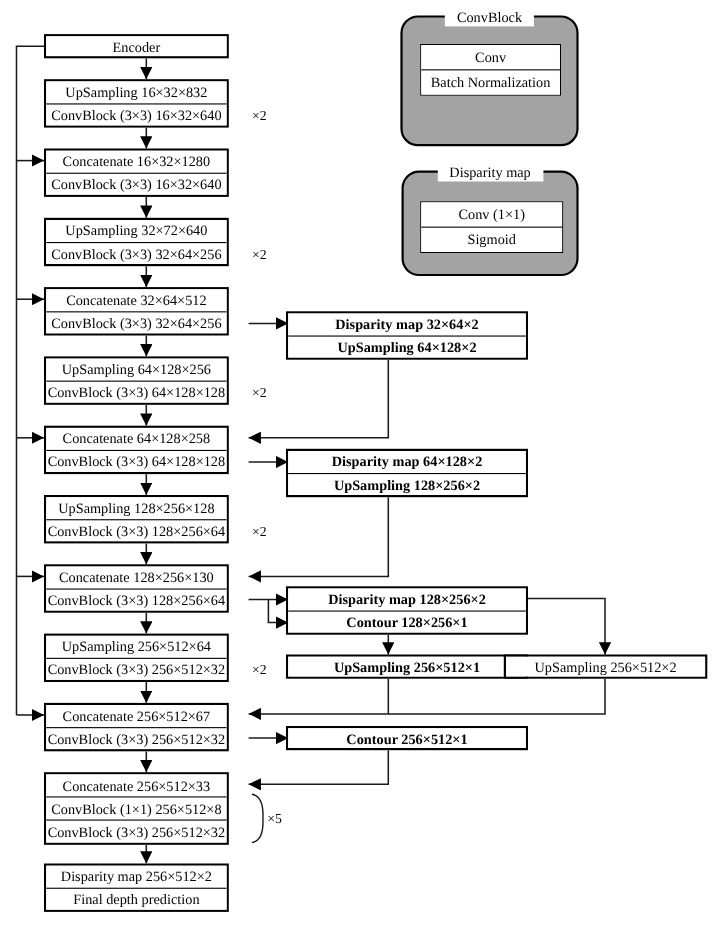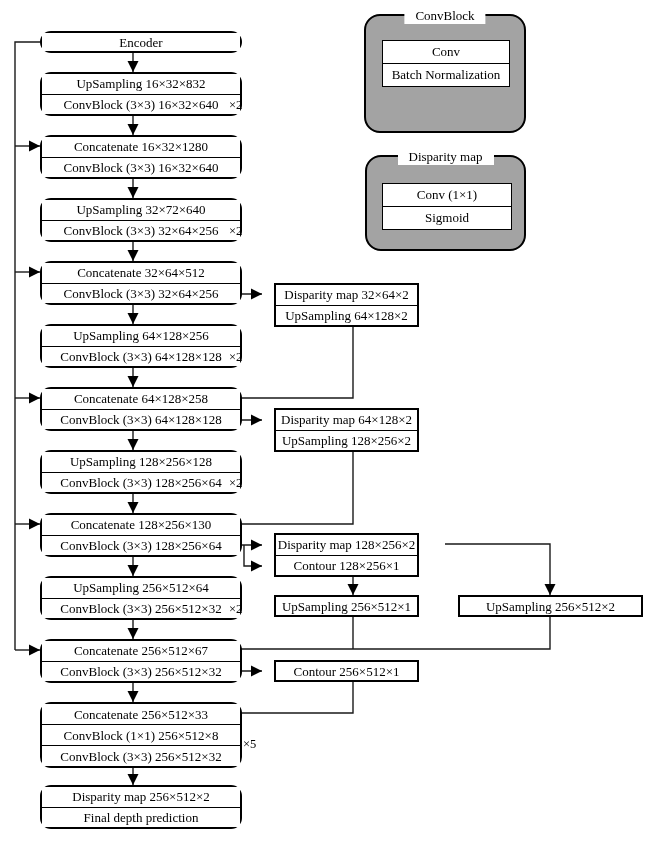--- a/index.html
+++ b/index.html
@@ -10,22 +10,22 @@
   .wires{position:absolute;left:0;top:0;z-index:0;}
   .node{
     position:absolute;z-index:2;box-sizing:border-box;background:#fff;
     border:2px solid #000;display:flex;flex-direction:column;
   }
   .row{
     flex:1;display:flex;align-items:center;justify-content:center;
     font-size:13px;line-height:1;white-space:nowrap;background:#fff;
   }
   .row + .row{border-top:1.5px solid #000;}
-  .main{left:40px;width:202px;border-radius:11px;}
-  .side{left:274px;width:145px;}
+  .main{left:40px;width:168px;}
+  .side{left:260px;width:220px;font-weight:bold;}
   .mult{
     position:absolute;z-index:3;font-size:12.5px;line-height:16px;height:16px;
   }
   .legend{
     position:absolute;z-index:2;box-sizing:border-box;background:#a3a3a3;
     border:2px solid #000;border-radius:16px;
   }
   .legend-title{
     position:absolute;top:-9px;left:50%;transform:translateX(-50%);
     background:#fff;padding:0 11px;font-size:13px;line-height:17px;white-space:nowrap;

